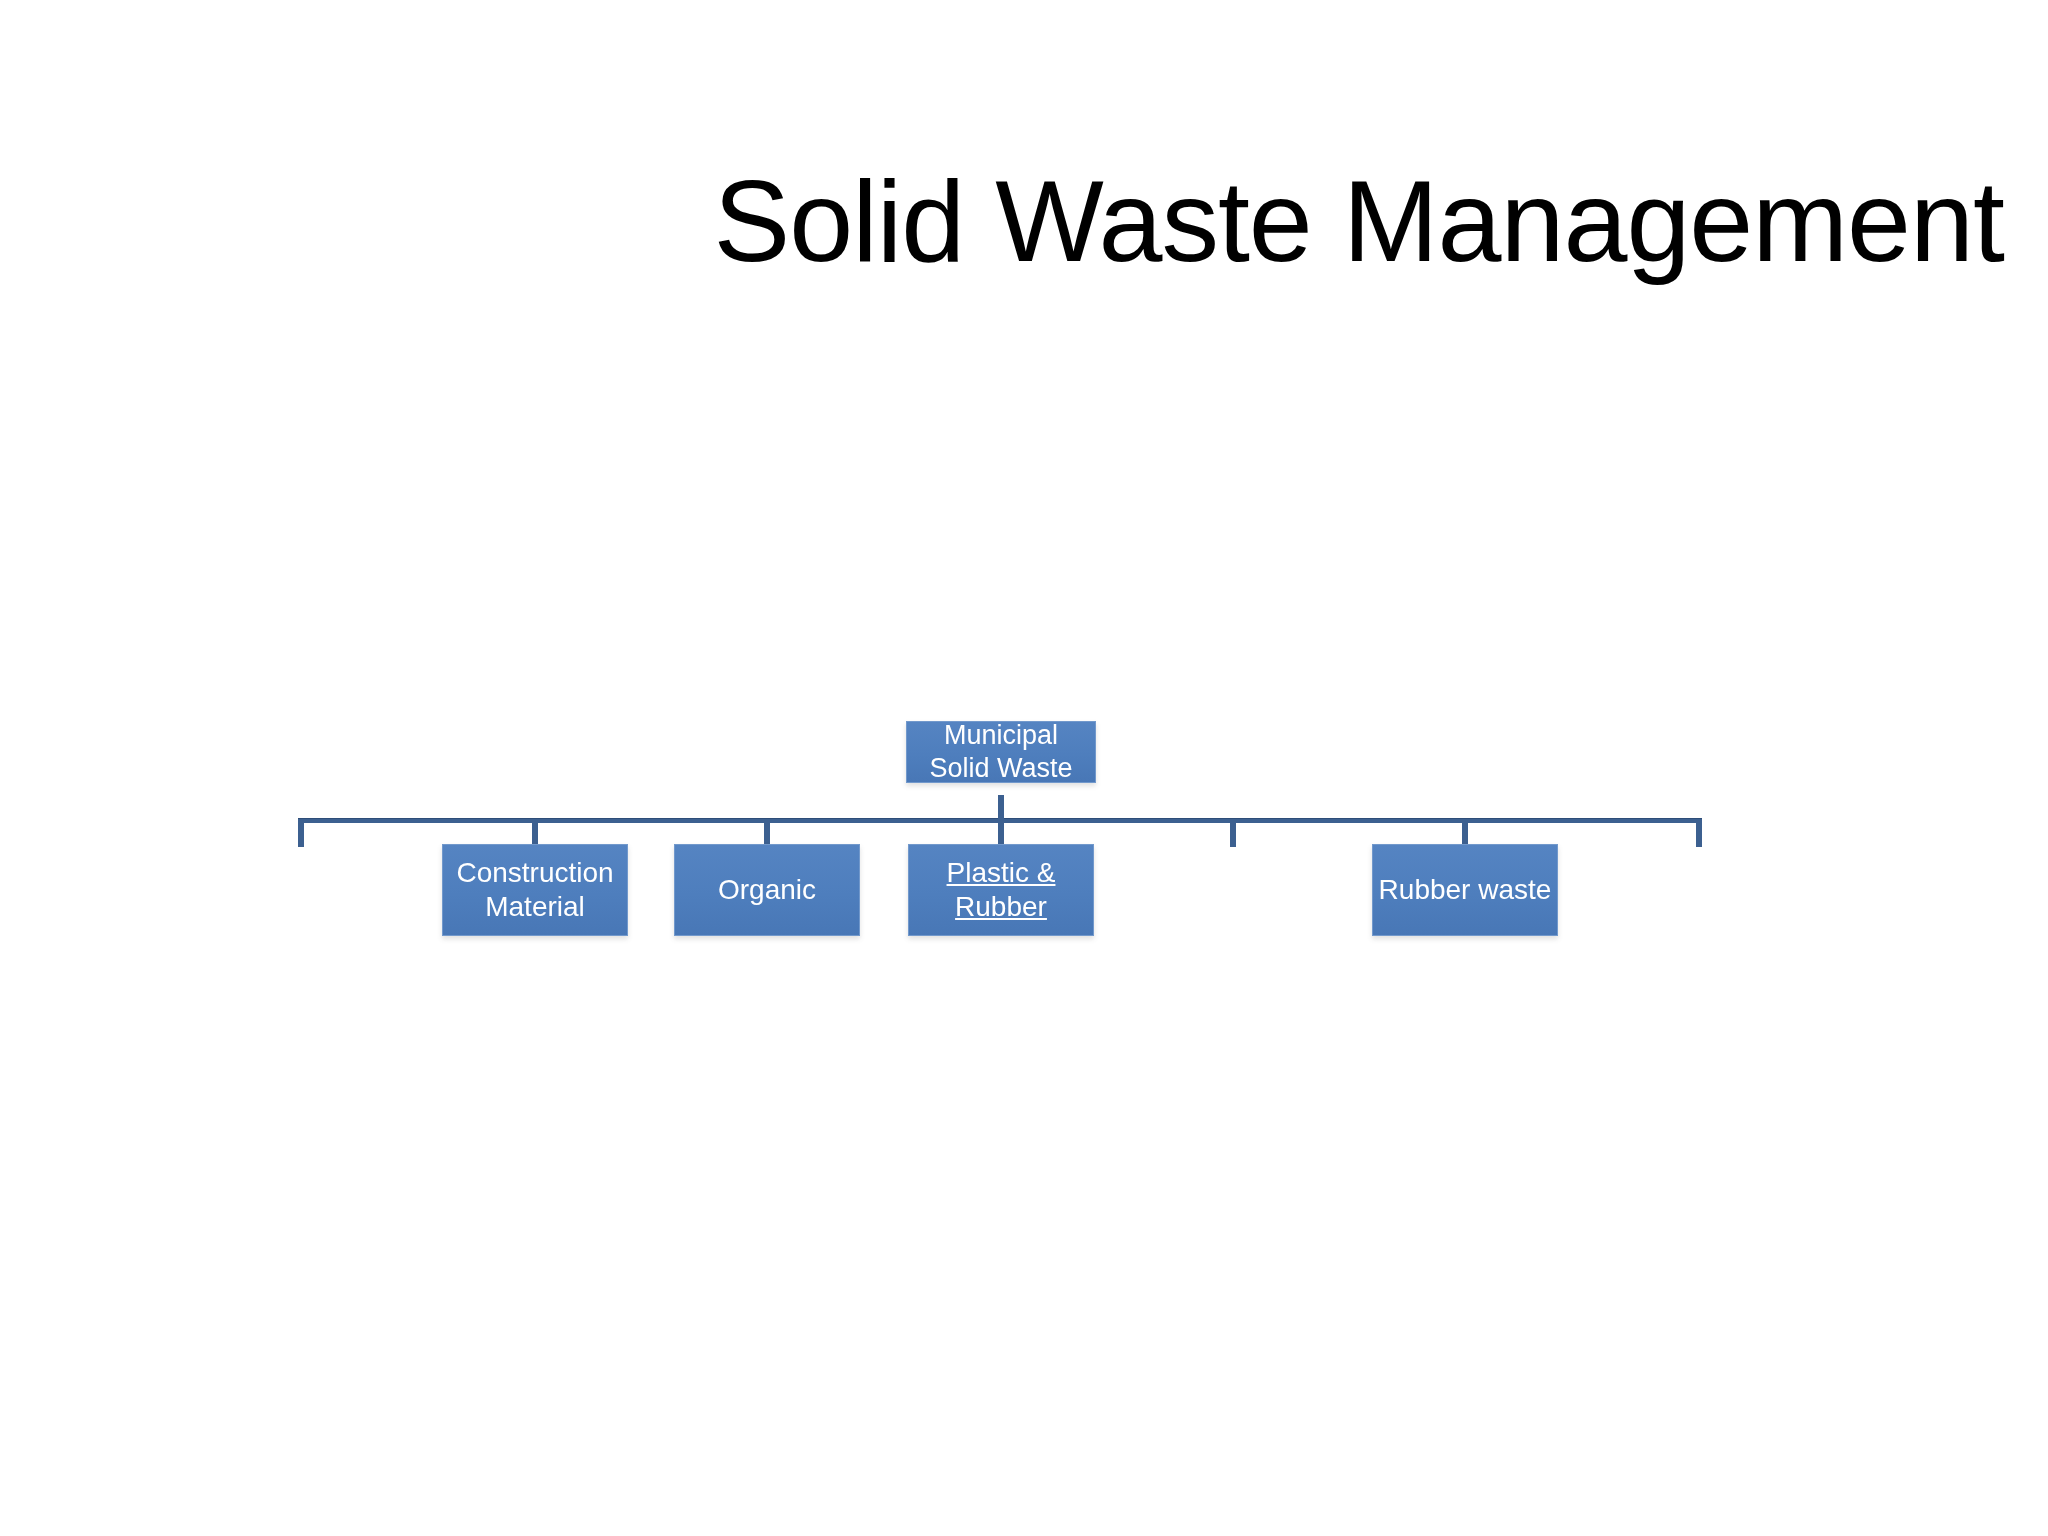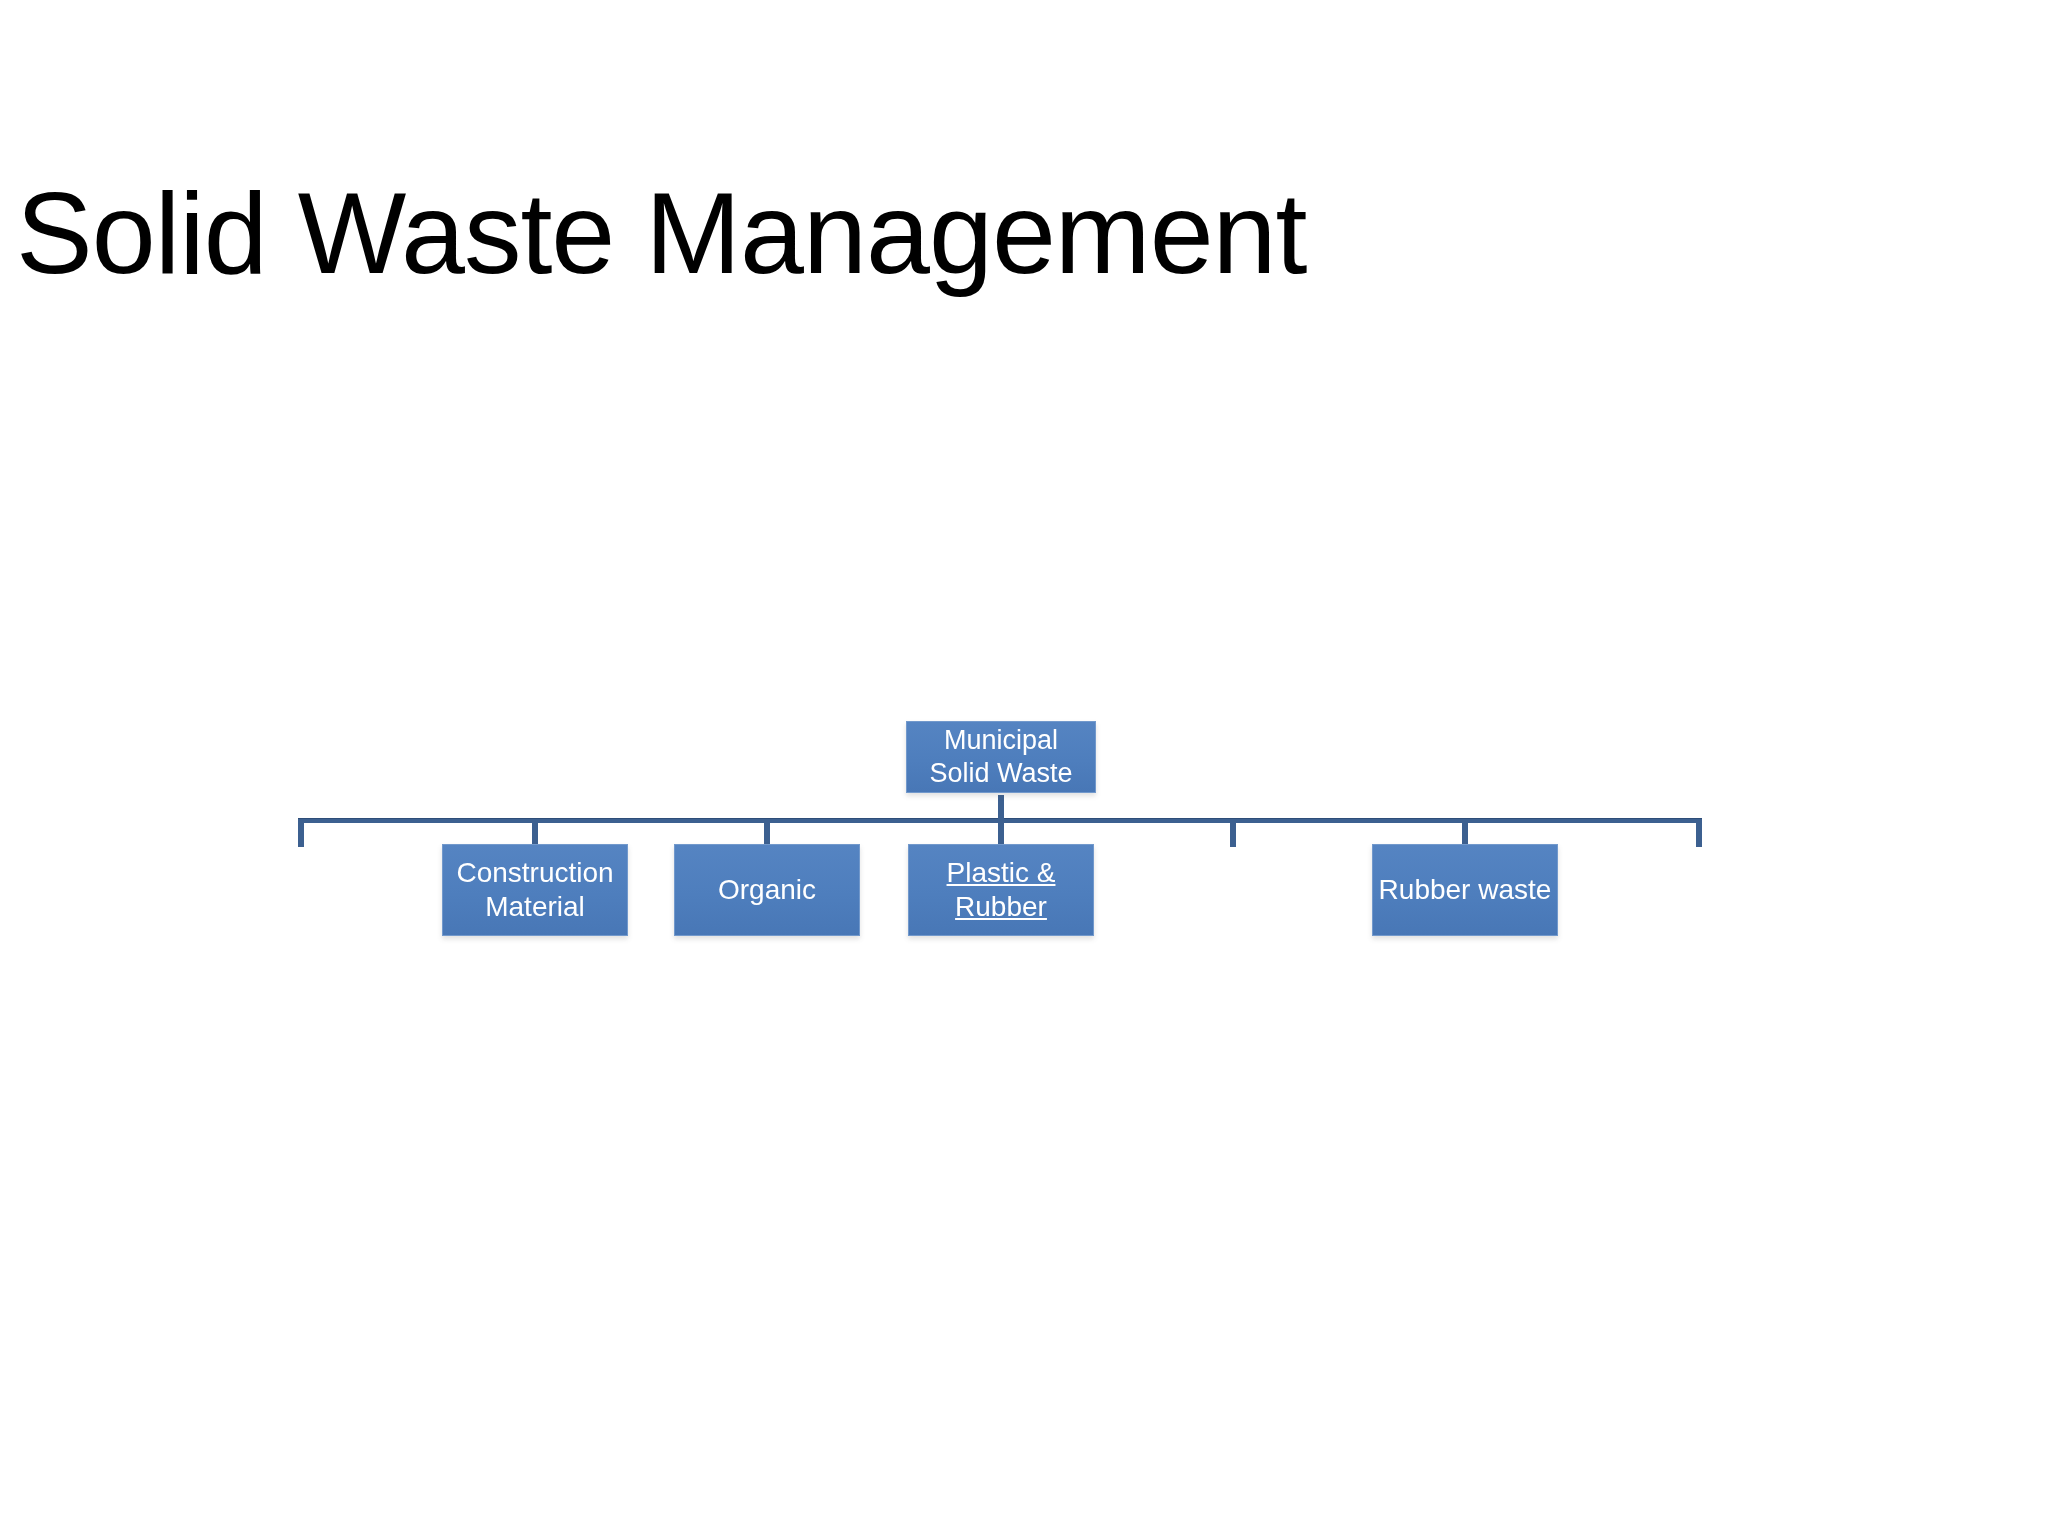--- a/index.html
+++ b/index.html
@@ -13,22 +13,22 @@
     height: 1536px;
     background: var(--background, #ffffff);
     overflow: hidden;
     font-family: "Liberation Sans", "DejaVu Sans", sans-serif;
   }
   .title {
     position: absolute;
     top: 148px;
     left: 0;
     width: 2000px;
-    margin: 16px;
-    text-align: left;
+    margin: 4px;
+    text-align: right;
     font-size: 115px;
     font-weight: 400;
     letter-spacing: -1px;
     color: var(--title-text, #000000);
     line-height: 1.2;
     white-space: nowrap;
   }
   .orgchart {
     position: absolute;
     left: 0;
@@ -50,21 +50,21 @@
   }
   .node .node-label {
     white-space: pre-line;
     line-height: 1.22;
     padding: 0 2px;
   }
   .node.root {
     left: 906px;
     top: 721px;
     width: 190px;
-    height: 72px;
+    height: 62px;
     font-size: 27px;
   }
   .node.child {
     top: 844px;
     width: 186px;
     height: 92px;
     font-size: 28px;
   }
   .connector {
     position: absolute;

